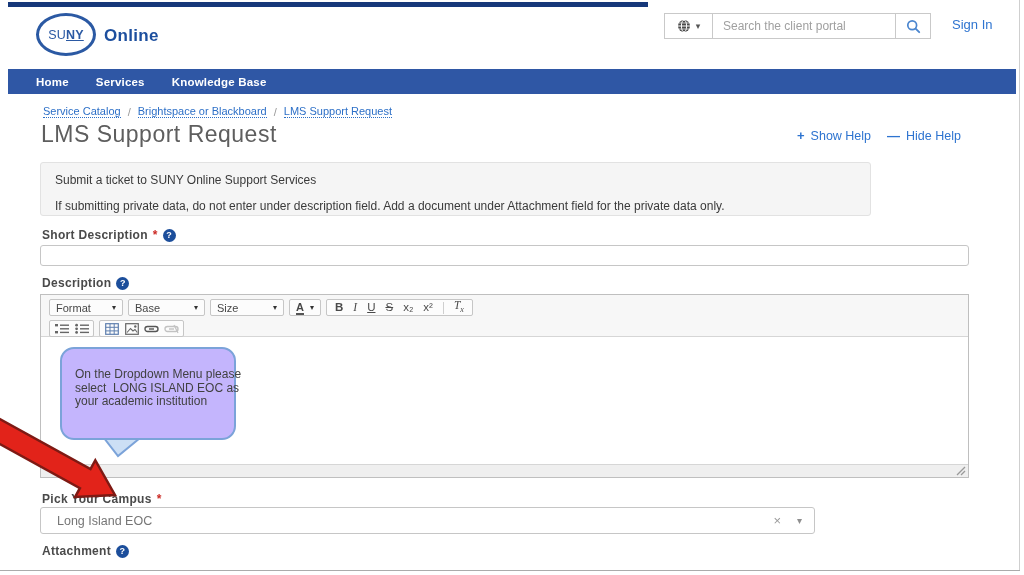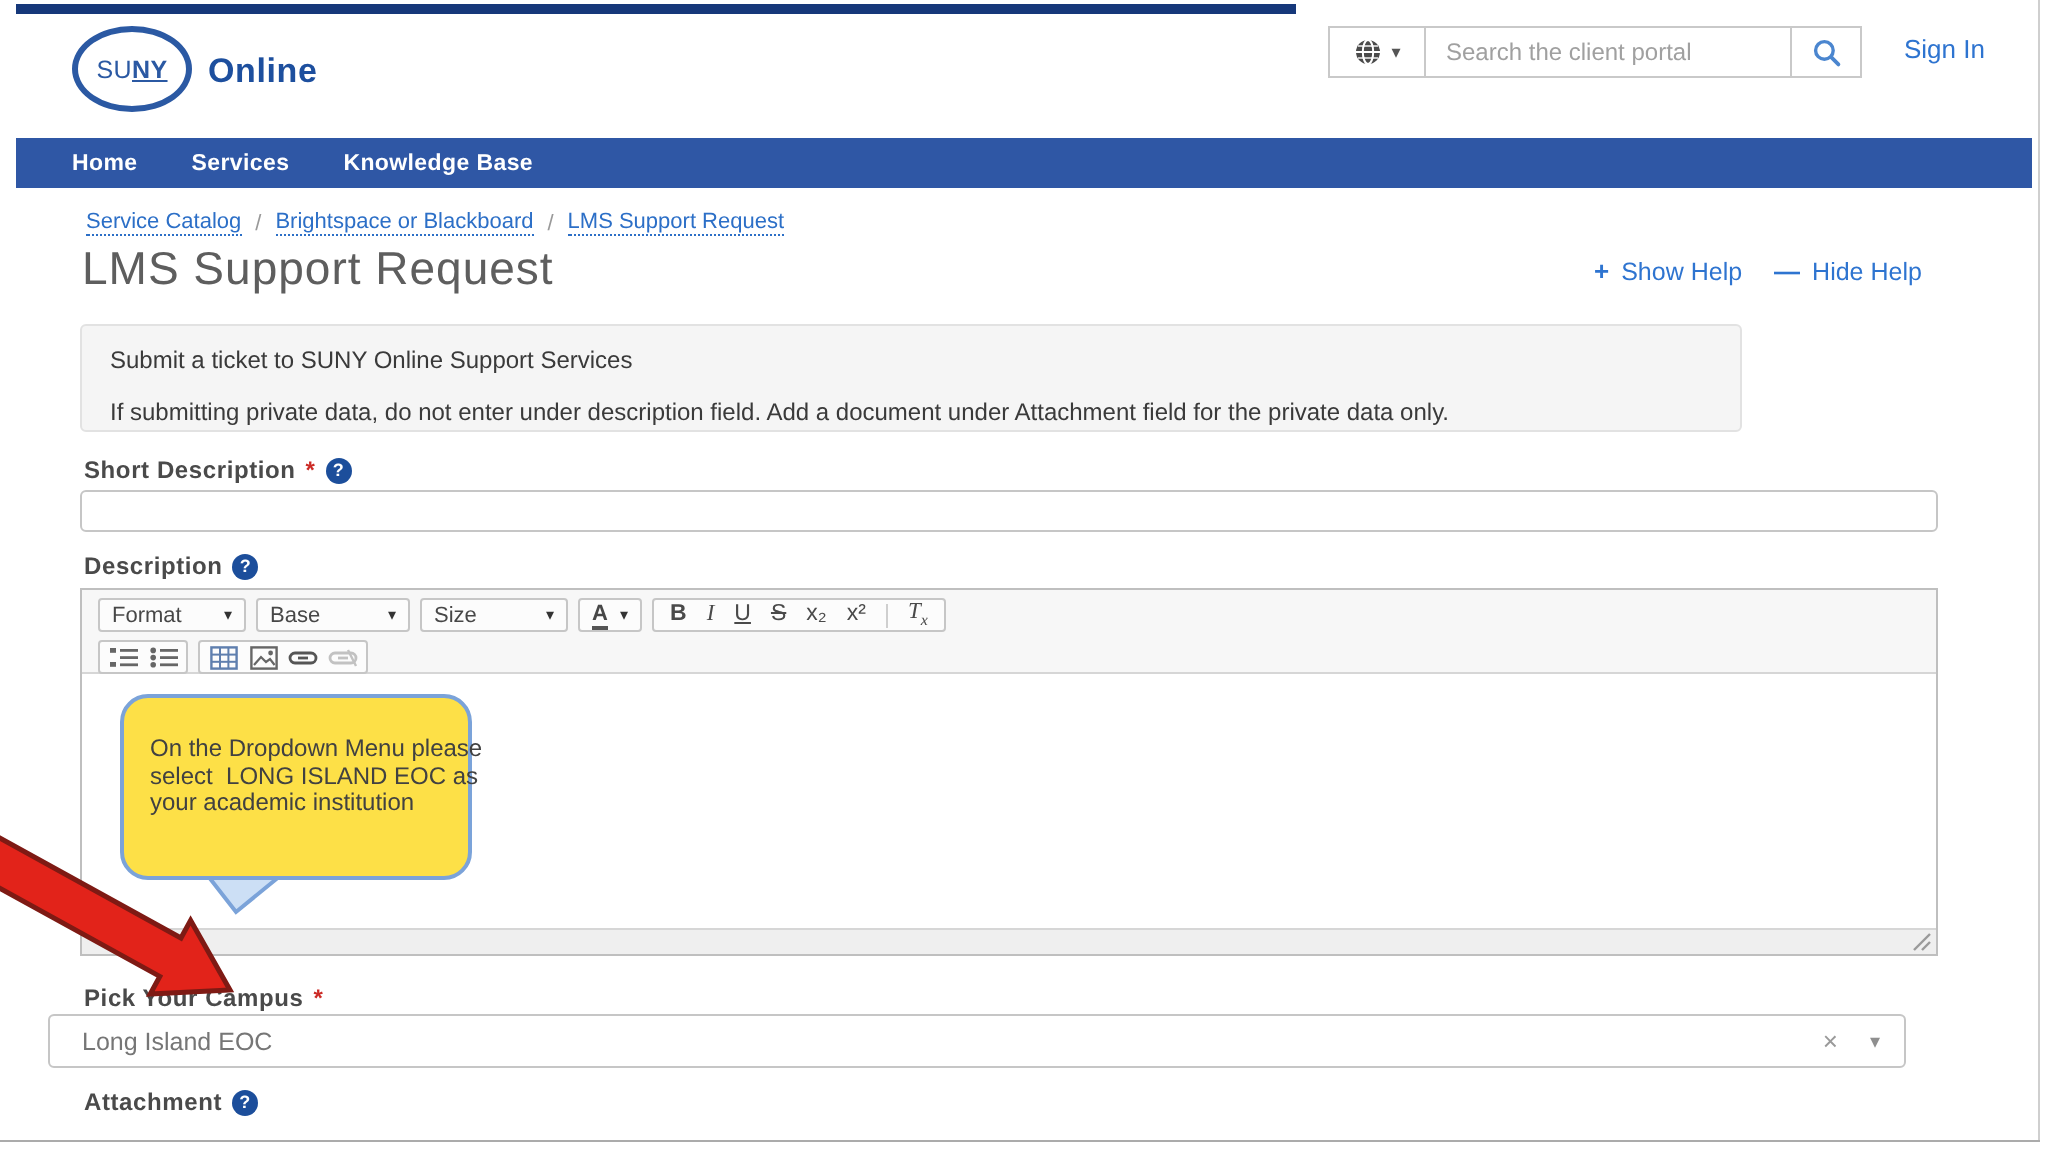--- a/index.html
+++ b/index.html
@@ -72,28 +72,28 @@
   .vsep{width:1px;height:12px;background:#cfcfcf;}
   .tb.rm{font-style:italic;font-family:"Liberation Serif",serif;}
   .tb.rm sub{font-size:8px;}
   .icon-chip{padding:0 4px;gap:5px;}
   .ic{display:inline-flex;align-items:center;justify-content:center;width:15px;height:13px;cursor:pointer;}
   .ed-content{height:127px;background:#fff;position:relative;}
   .ed-footer{height:12px;background:#efefef;border-top:1px solid #d6d6d6;position:relative;}
   .grip{position:absolute;right:2px;bottom:1px;cursor:nwse-resize;}
 
   
-  .bubble{left:60px;top:347px;width:176px;height:93px;background:#fde047;border:2px solid #7ba3d9;
+  .bubble{left:60px;top:347px;width:176px;height:93px;background:#c4b5fd;border:2px solid #7ba3d9;
     border-radius:14px;box-sizing:border-box;padding:19px 8px 0 13px;font-size:12px;line-height:13.5px;color:#414141;}
   .bubble .bl{white-space:pre;}
   .tail{left:92px;top:430px;}
 
   
   .campus-label{left:42px;top:492px;}
-  .select{left:24px;top:507px;width:929px;height:27px;border:1px solid #c6c6c6;border-radius:3px;
+  .select{left:40px;top:507px;width:775px;height:27px;border:1px solid #c6c6c6;border-radius:3px;
     box-sizing:border-box;display:flex;align-items:center;background:#fff;cursor:pointer;}
   .select .val{padding-left:16px;font-size:12.5px;color:#767676;flex:1;}
   .select .clr{color:#9a9a9a;font-size:13px;margin-right:16px;cursor:pointer;}
   .select .scaret{color:#8f8f8f;font-size:10px;margin-right:12px;}
   .attach-label{left:42px;top:544px;}
   .sd-label{left:42px;top:228px;}
   .desc-label{left:42px;top:276px;}
 
   .arrow-svg{left:0;top:400px;overflow:visible;pointer-events:none;z-index:40;}
 </style>

